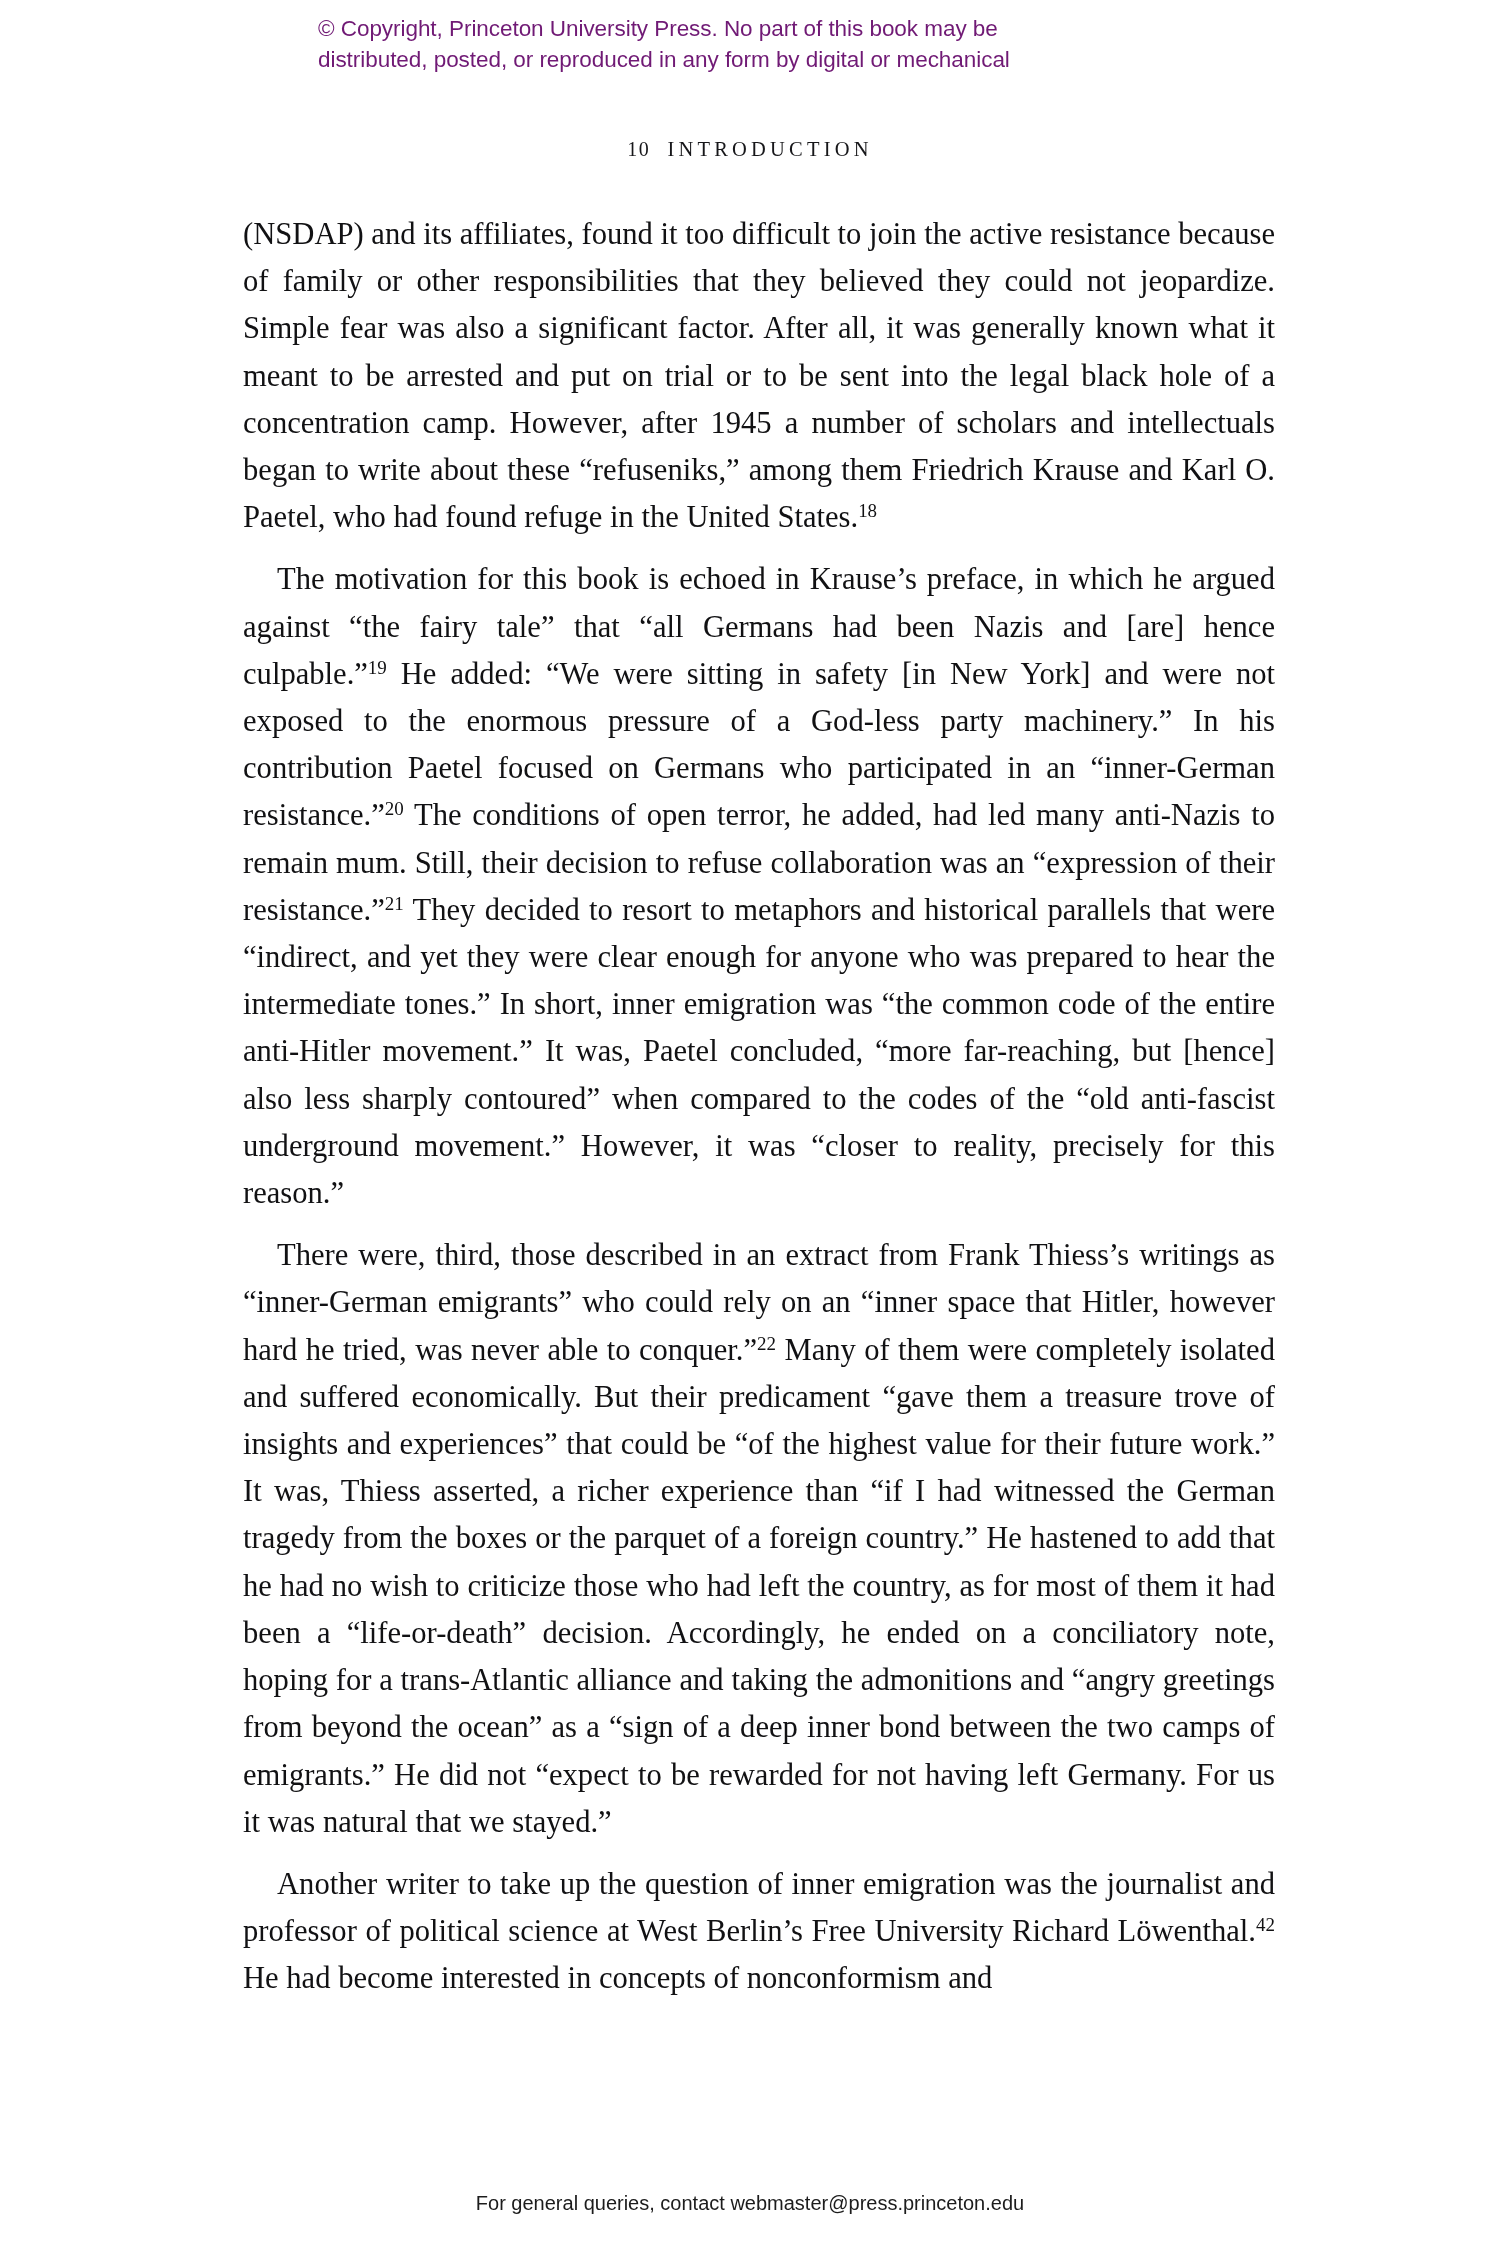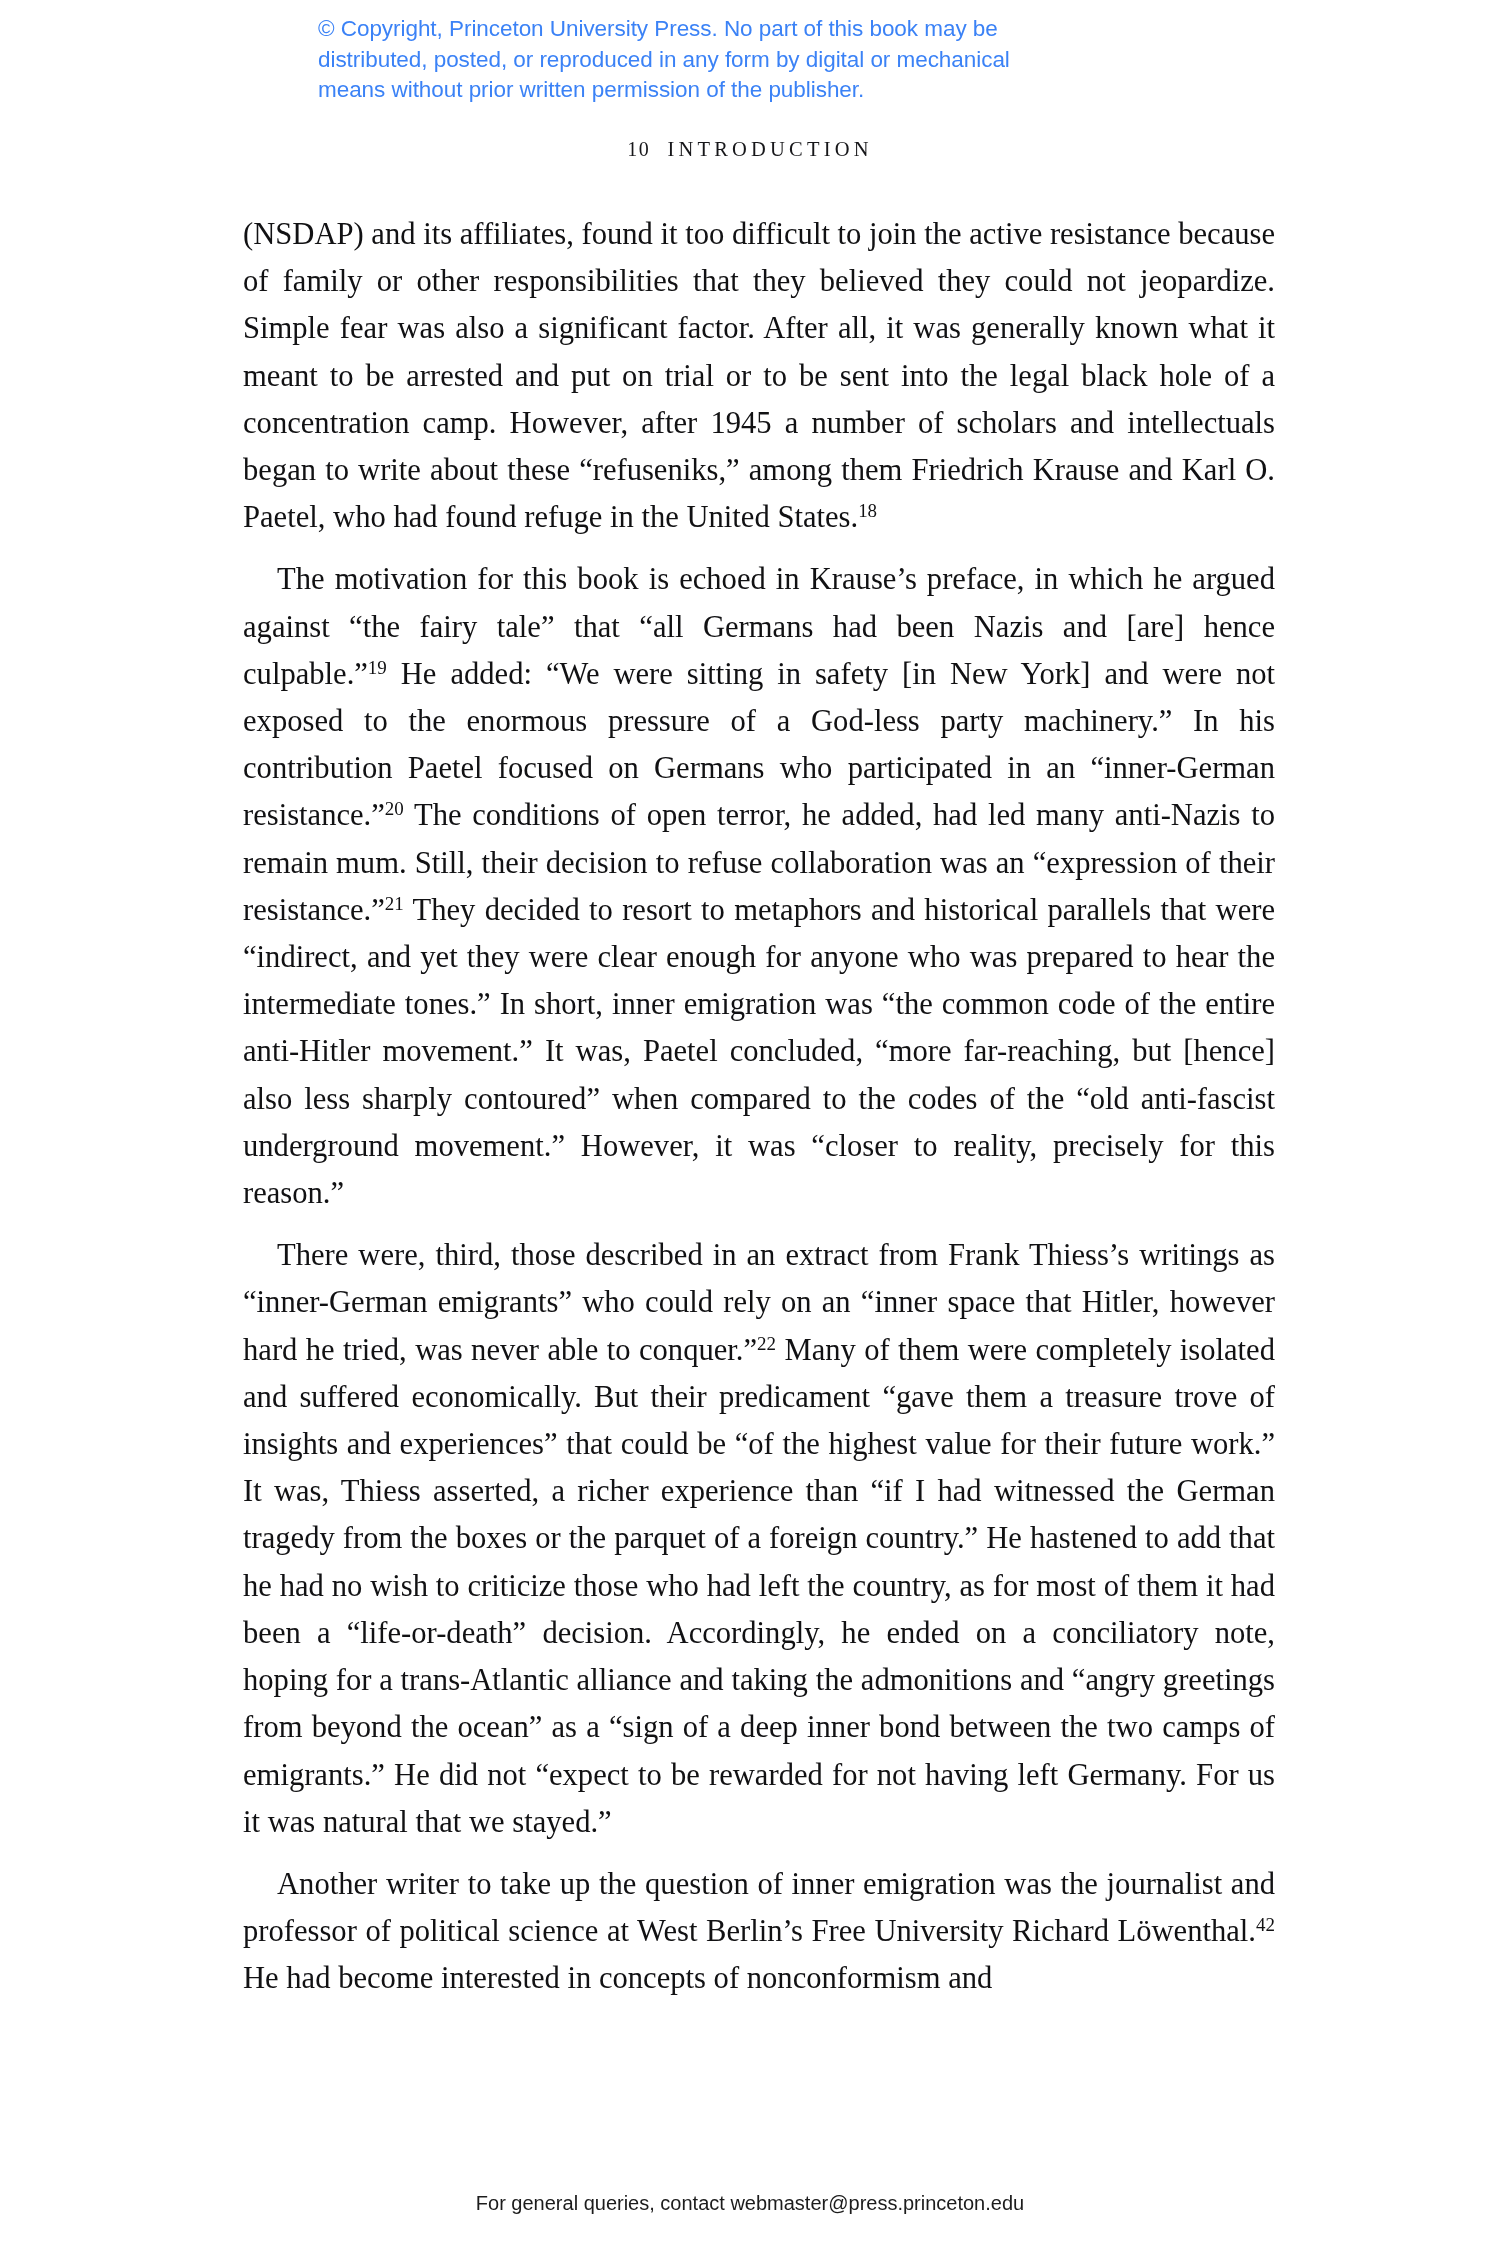--- a/index.html
+++ b/index.html
@@ -18,21 +18,21 @@
 
   
   .copyright {
     position: absolute;
     left: 318px;
     top: 14px;
     width: 880px;
     font-family: "Liberation Sans", sans-serif;
     font-size: 22.5px;
     line-height: 30.5px;
-    color: #3b82f6;
+    color: #701a75;
     text-align: left;
     letter-spacing: -0.05px;
   }
   .copyright .line { display: block; white-space: nowrap; }
 
   
   .running-head {
     position: absolute;
     left: 0;
     top: 138px;
@@ -93,21 +93,20 @@
   }
 </style>
 </head>
 <body>
 
 <div class="page">
 
   <div class="copyright">
     <span class="line">© Copyright, Princeton University Press. No part of this book may be</span>
     <span class="line">distributed, posted, or reproduced in any form by digital or mechanical</span>
-    <span class="line">means without prior written permission of the publisher.</span>
   </div>
 
   <div class="running-head">
     <span class="folio">10</span><span class="sep"></span><span class="title">INTRODUCTION</span>
   </div>
 
   <div class="textblock" id="textblock">
       <p><span>(NSDAP) and its affiliates, found it too difficult to join the active resistance because of family or other responsibilities that they believed they could not jeopardize. Simple fear was also a significant factor. After all, it was generally known what it meant to be arrested and put on trial or to be sent into the legal black hole of a concentration camp. However, after 1945 a number of scholars and intellectuals began to write about these “refuseniks,” among them Friedrich Krause and Karl O. Paetel, who had found refuge in the United States.</span><sup>18</sup></p>
       <p class="indent"><span>The motivation for this book is echoed in Krause’s preface, in which he argued against “the fairy tale” that “all Germans had been Nazis and [are] hence culpable.”</span><sup>19</sup><span> He added: “We were sitting in safety [in New York] and were not exposed to the enormous pressure of a God-less party machinery.” In his contribution Paetel focused on Germans who participated in an “inner-German resistance.”</span><sup>20</sup><span> The conditions of open terror, he added, had led many anti-Nazis to remain mum. Still, their decision to refuse collaboration was an “expression of their resistance.”</span><sup>21</sup><span> They decided to resort to metaphors and historical parallels that were “indirect, and yet they were clear enough for anyone who was prepared to hear the intermediate tones.” In short, inner emigration was “the common code of the entire anti-Hitler movement.” It was, Paetel concluded, “more far-reaching, but [hence] also less sharply contoured” when compared to the codes of the “old anti-fascist underground movement.” However, it was “closer to reality, precisely for this reason.”</span></p>
       <p class="indent"><span>There were, third, those described in an extract from Frank Thiess’s writings as “inner-German emigrants” who could rely on an “inner space that Hitler, however hard he tried, was never able to conquer.”</span><sup>22</sup><span> Many of them were completely isolated and suffered economically. But their predicament “gave them a treasure trove of insights and experiences” that could be “of the highest value for their future work.” It was, Thiess asserted, a richer experience than “if I had witnessed the German tragedy from the boxes or the parquet of a foreign country.” He hastened to add that he had no wish to criticize those who had left the country, as for most of them it had been a “life-or-death” decision. Accordingly, he ended on a conciliatory note, hoping for a trans-Atlantic alliance and taking the admonitions and “angry greetings from beyond the ocean” as a “sign of a deep inner bond between the two camps of emigrants.” He did not “expect to be rewarded for not having left Germany. For us it was natural that we stayed.”</span></p>

